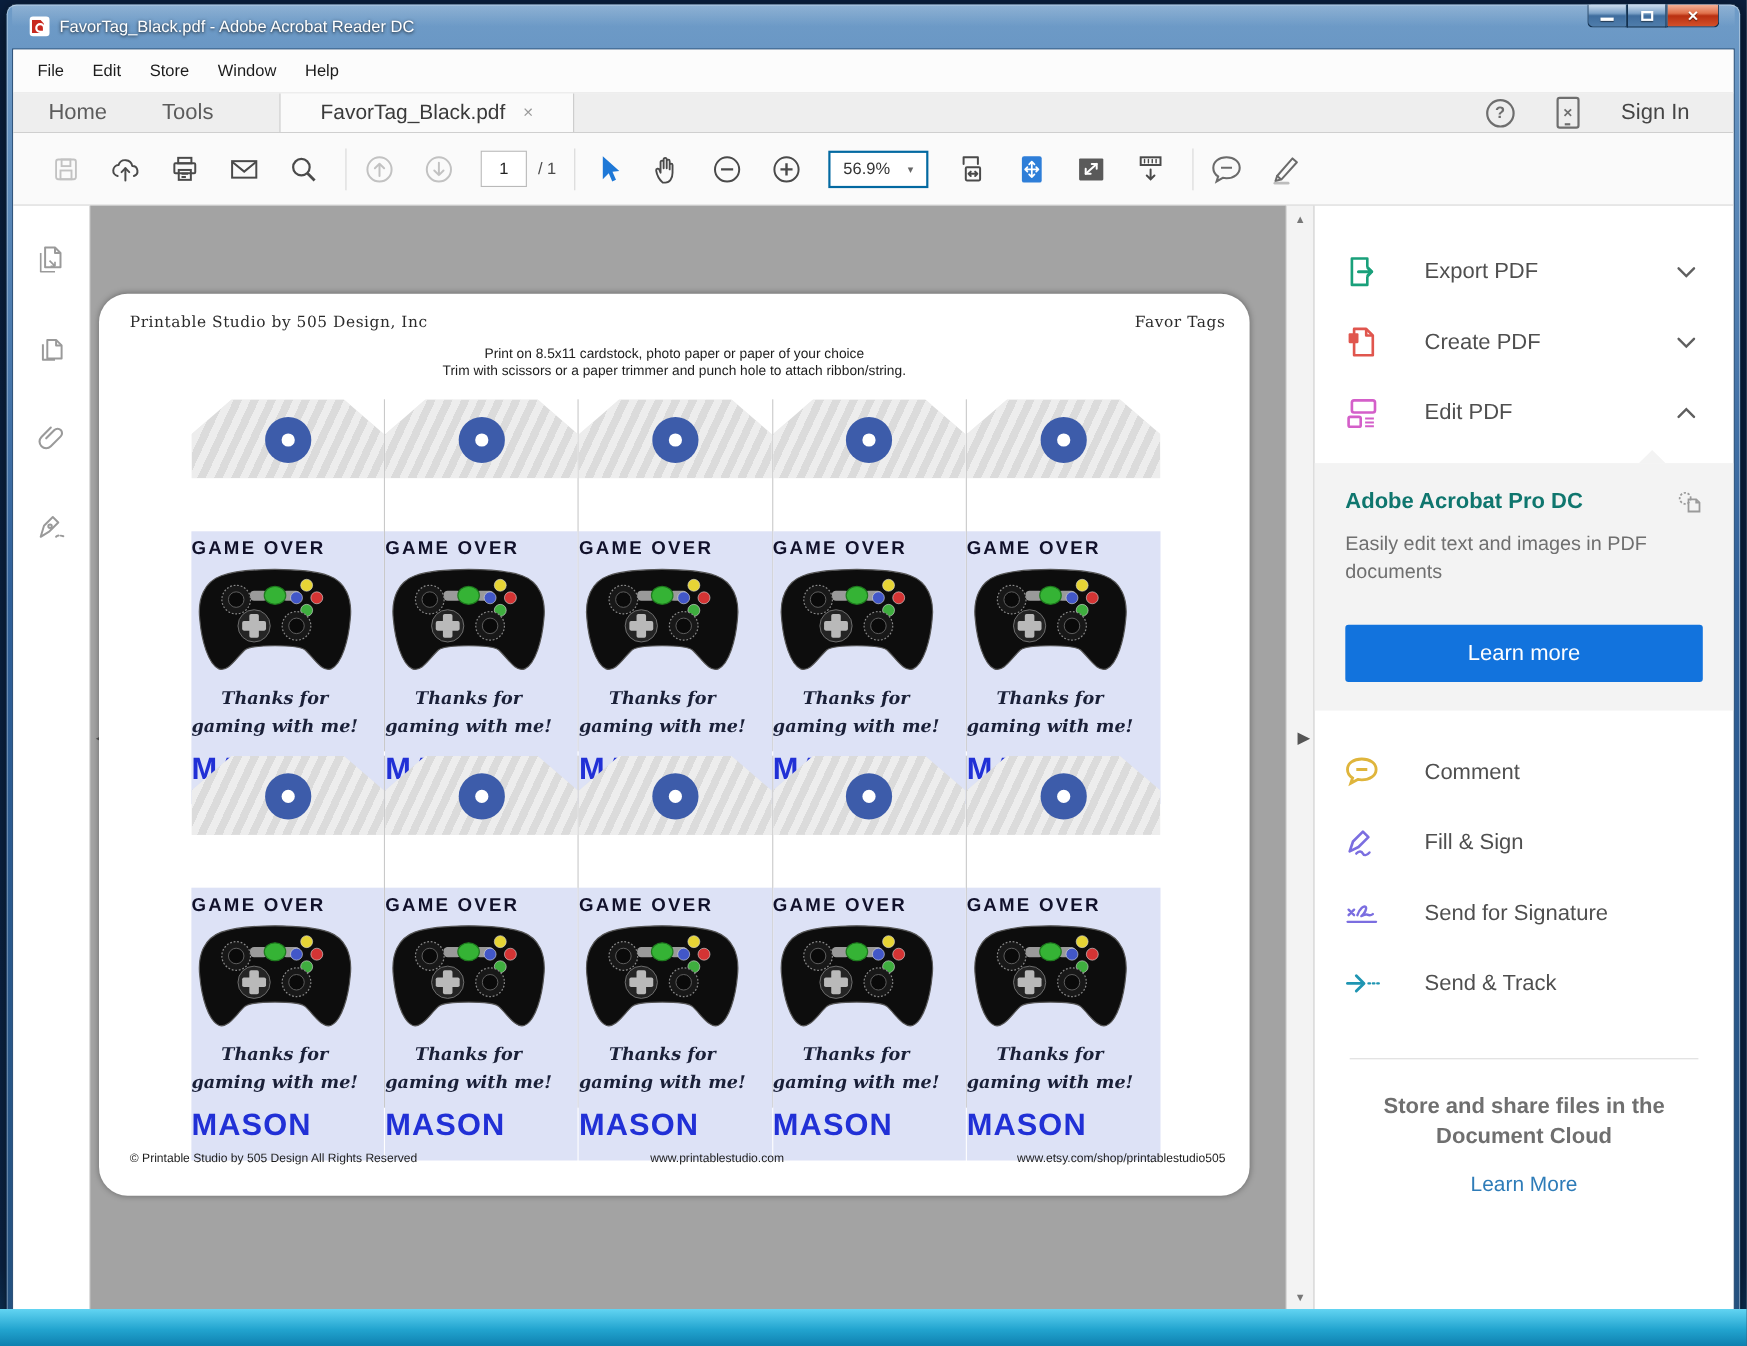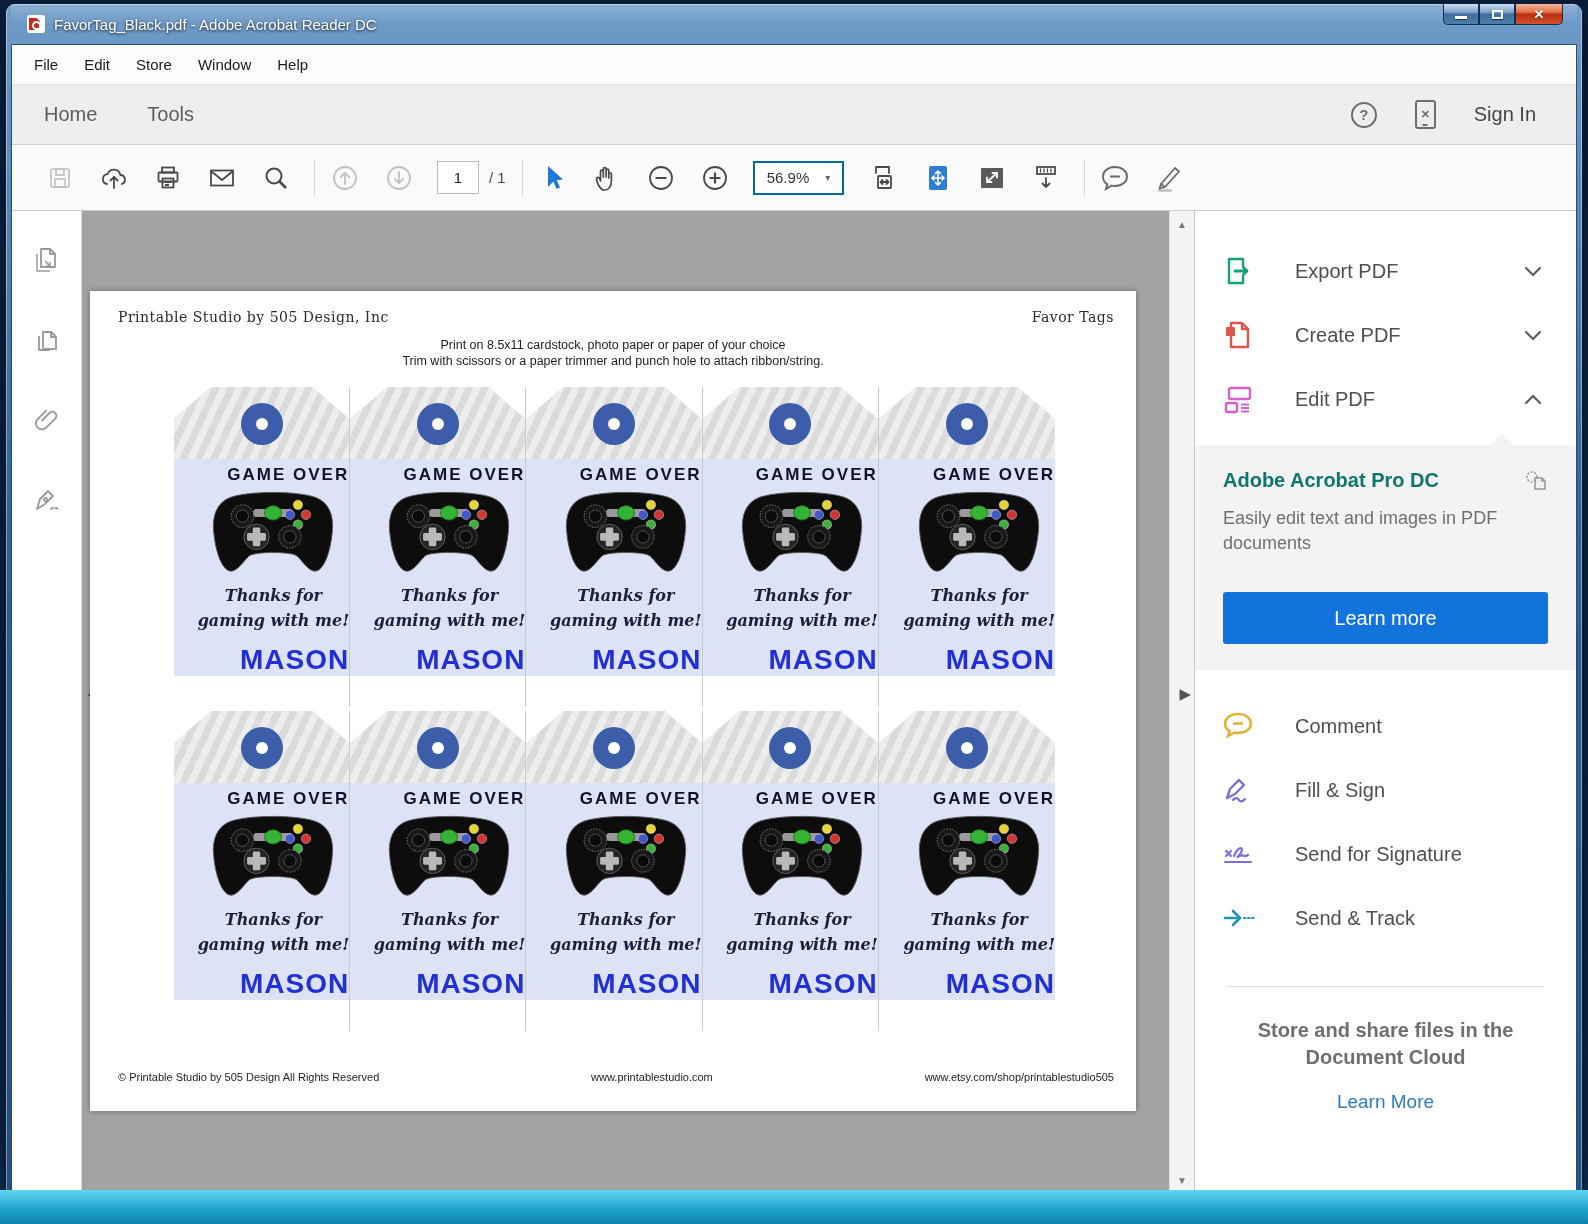--- a/index.html
+++ b/index.html
@@ -41,21 +41,21 @@
   .pdf-app-icon::after { content:""; position:absolute; left:5px; top:6px; width:5px; height:5px; border:2px solid #fff; border-radius:50% 50% 0 50%; }
 
   .win-body { flex:1; background:#fff; border:1px solid #274c73; border-radius:0 0 3px 3px; overflow:hidden;
     display:flex; flex-direction:column; min-height:0; }
 
   
   .menubar { height:40px; background:#fcfcfc; border-bottom:1px solid #e3e3e3; display:flex; align-items:center; padding-left:22px; }
   .menu-item { font-size:15px; color:#1b1b1b; margin-right:26px; cursor:default; }
 
   
-  .tabbar { height:60px; background:#eeeeee; border-bottom:1px solid #cfcfcf; display:flex; align-items:stretch; }
+  .tabbar { height:36px; background:#eeeeee; border-bottom:1px solid #cfcfcf; display:flex; align-items:stretch; }
   .tab-plain { display:flex; align-items:center; padding:0 18px; margin-left:14px; font-size:20px; color:#5c5c5c; }
   .doc-tab { margin-left:42px; width:268px; background:#fafafa; border-left:1px solid #c8c8c8; border-right:1px solid #c8c8c8;
     display:flex; align-items:center; justify-content:center; gap:16px; font-size:19px; color:#3a3a3a; }
   .tab-close { color:#9a9a9a; font-size:16px; }
   .tab-right { margin-left:auto; display:flex; align-items:center; gap:38px; padding-right:40px; }
   .help-icon { width:26px; height:26px; border:2px solid #6e6e6e; border-radius:50%; color:#6e6e6e;
     display:flex; align-items:center; justify-content:center; font-size:15px; font-weight:bold; }
   .device-icon { width:21px; height:29px; border:2px solid #6e6e6e; border-radius:3px; position:relative;
     display:flex; align-items:center; justify-content:center; color:#6e6e6e; font-size:11px; font-weight:bold; }
   .device-icon::after { content:""; position:absolute; bottom:1px; left:50%; transform:translateX(-50%); width:5px; height:2px; background:#6e6e6e; }
@@ -77,35 +77,35 @@
   .main { flex:1; display:flex; min-height:0; position:relative; }
   .rail { width:70px; background:#fff; border-right:1px solid #dadada; display:flex; flex-direction:column; align-items:center;
     padding-top:34px; gap:46px; }
   .docarea { flex:1; background:#a3a3a3; position:relative; overflow:hidden; }
   .scrollcol { width:25px; background:#f3f3f3; border-left:1px solid #dadada; position:relative; }
   .scroll-arrow { position:absolute; left:0; width:100%; text-align:center; color:#777; font-size:10px; }
   .nav-left { position:absolute; left:5px; top:474px; color:#555; font-size:15px; }
   .nav-right { position:absolute; right:385px; top:474px; color:#555; font-size:15px; z-index:5; }
 
   
-  .page { position:absolute; left:8px; top:80px; width:1046px; height:820px; background:#fff; box-shadow:0 0 6px rgba(0,0,0,.35); }
+  .page { position:absolute; left:8px; top:80px; width:1046px; height:820px; background:#fff; box-shadow:0 0 6px rgba(0,0,0,.35);border-radius:26px; }
   .page-header-left { position:absolute; left:28px; top:18px; font-family:"DejaVu Serif",serif; font-size:14px; letter-spacing:.5px; color:#2b2b2b; }
   .page-header-right { position:absolute; right:22px; top:18px; font-family:"DejaVu Serif",serif; font-size:14px; letter-spacing:.5px; color:#2b2b2b; }
   .page-instructions { position:absolute; top:47px; left:0; right:0; text-align:center; font-size:12.5px; color:#1d1d1d; line-height:1.25; }
   .tag-grid { position:absolute; left:84px; top:96px; width:881px; display:flex; flex-wrap:wrap; row-gap:4px; }
   .tag-cell { width:176.2px; height:320px; position:relative; border-right:1px solid #c9c9c9; }
   .tag-cell:nth-child(5n) { border-right:none; }
   .tag-top { height:72px; position:relative;
     background-color:#dbdbdb;
     background-image:repeating-linear-gradient(115deg, rgba(255,255,255,.5) 0 7px, rgba(255,255,255,0) 7px 14px);
     clip-path:polygon(0 100%, 0 44%, 21% 0, 79% 0, 100% 44%, 100% 100%); }
   .tag-hole { position:absolute; left:50%; top:16px; transform:translateX(-50%); width:42px; height:42px; border-radius:50%;
     background:#3d5caa; display:flex; align-items:center; justify-content:center; }
   .tag-hole::after { content:""; width:12px; height:12px; border-radius:50%; background:#fff; }
-  .tag-body { height:217px; background:#dde2f6; display:flex; flex-direction:column; align-items:flex-end; }
+  .tag-body { height:248px; background:#dde2f6; display:flex; flex-direction:column; align-items:flex-start;margin-top:48px; }
   .tag-title { margin-top:6px; font-size:17px; font-weight:bold; letter-spacing:2px; color:#11112b; }
   .tag-controller { margin-top:2px; }
   .tag-message { margin-top:8px; text-align:center; font-family:"DejaVu Serif",serif; font-style:italic; font-weight:bold;
     font-size:16px; line-height:1.55; color:#1a2038; }
   .tag-name { margin-top:10px; font-size:28px; font-weight:bold; letter-spacing:1px; color:#2130d6; }
   .page-footer { position:absolute; bottom:28px; left:28px; right:22px; display:flex; justify-content:space-between;
     font-size:11px; color:#1d1d1d; }
 
   
   .panel { width:382px; background:#fff; border-left:1px solid #c9c9c9; padding:28px 26px 0 26px; position:relative; overflow:hidden; }
@@ -173,20 +173,24 @@
       <span class="menu-item">File</span>
       <span class="menu-item">Edit</span>
       <span class="menu-item">Store</span>
       <span class="menu-item">Window</span>
       <span class="menu-item">Help</span>
     </div>
 
     <div class="tabbar">
       <div class="tab-plain">Home</div>
       <div class="tab-plain">Tools</div>
+      <div class="doc-tab">
+        <span>FavorTag_Black.pdf</span>
+        <span class="tab-close">×</span>
+      </div>
       <div class="tab-right">
         <div class="help-icon">?</div>
         <div class="device-icon">✕</div>
         <span class="signin">Sign In</span>
       </div>
     </div>
 
     <div class="toolbar">
       <span class="tool">
         <svg width="28" height="28" viewBox="0 0 28 28" fill="none" stroke="#c2c2c2" stroke-width="1.7">

